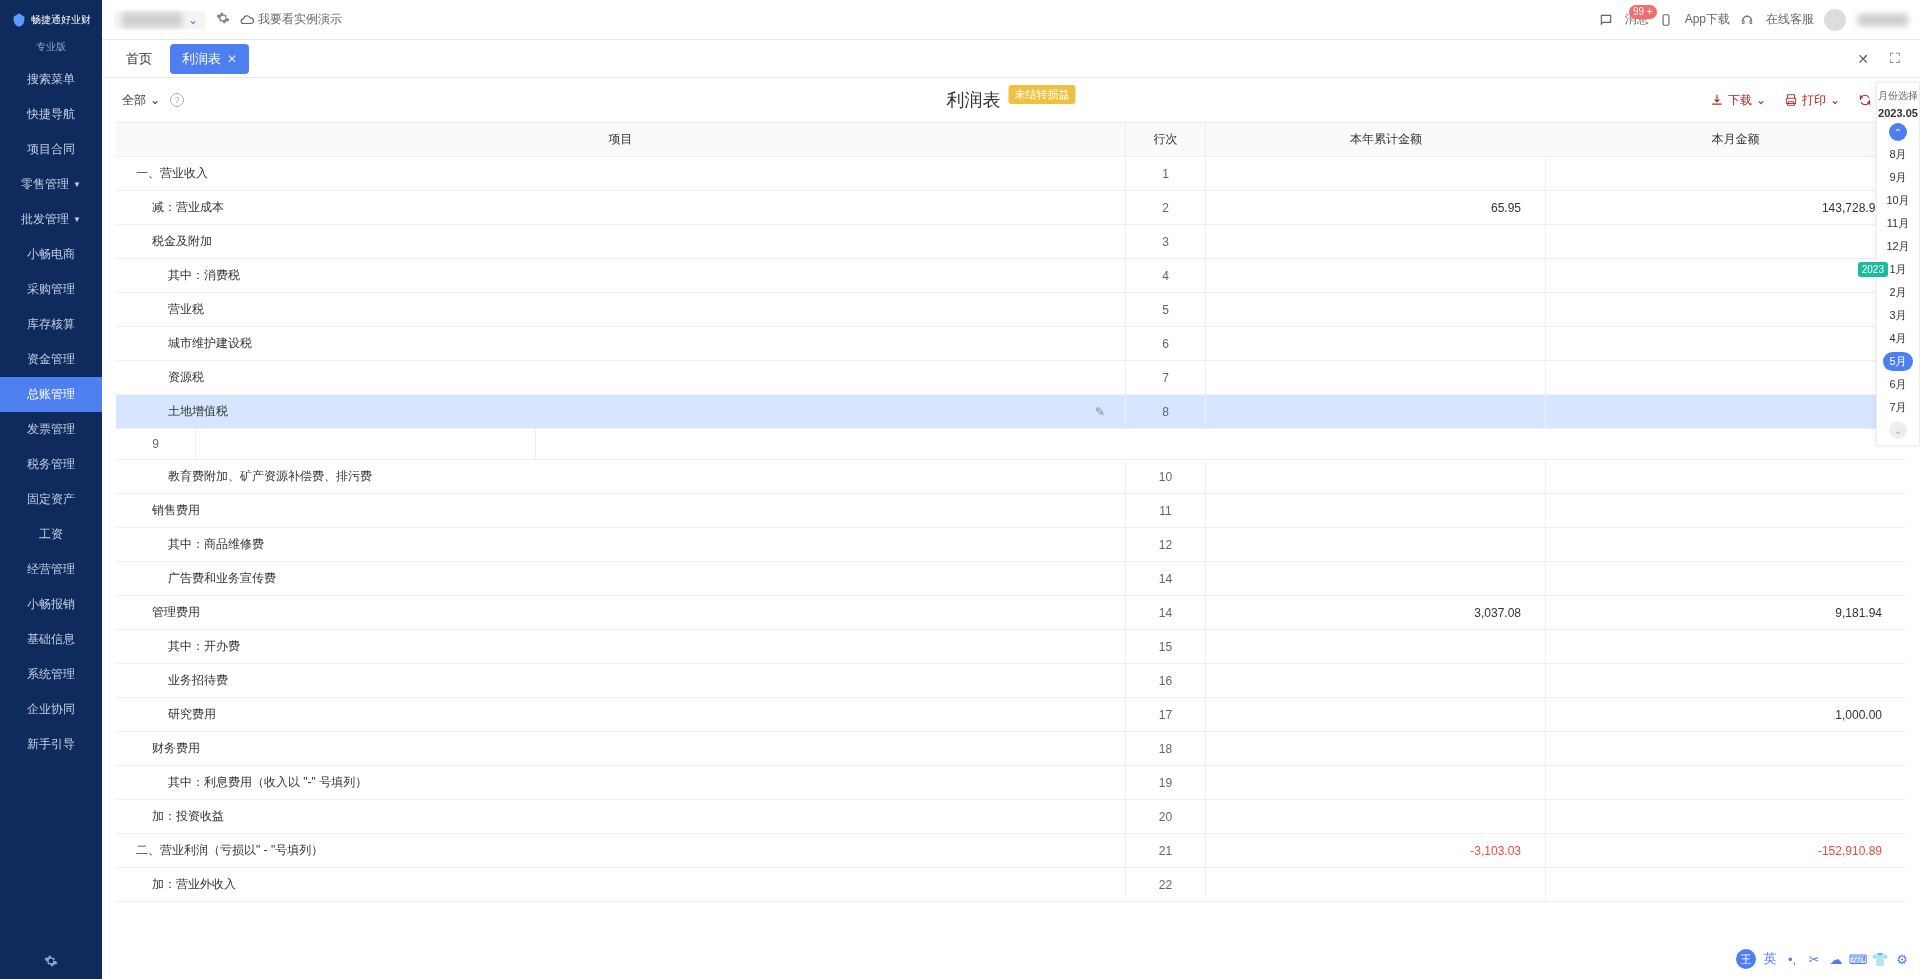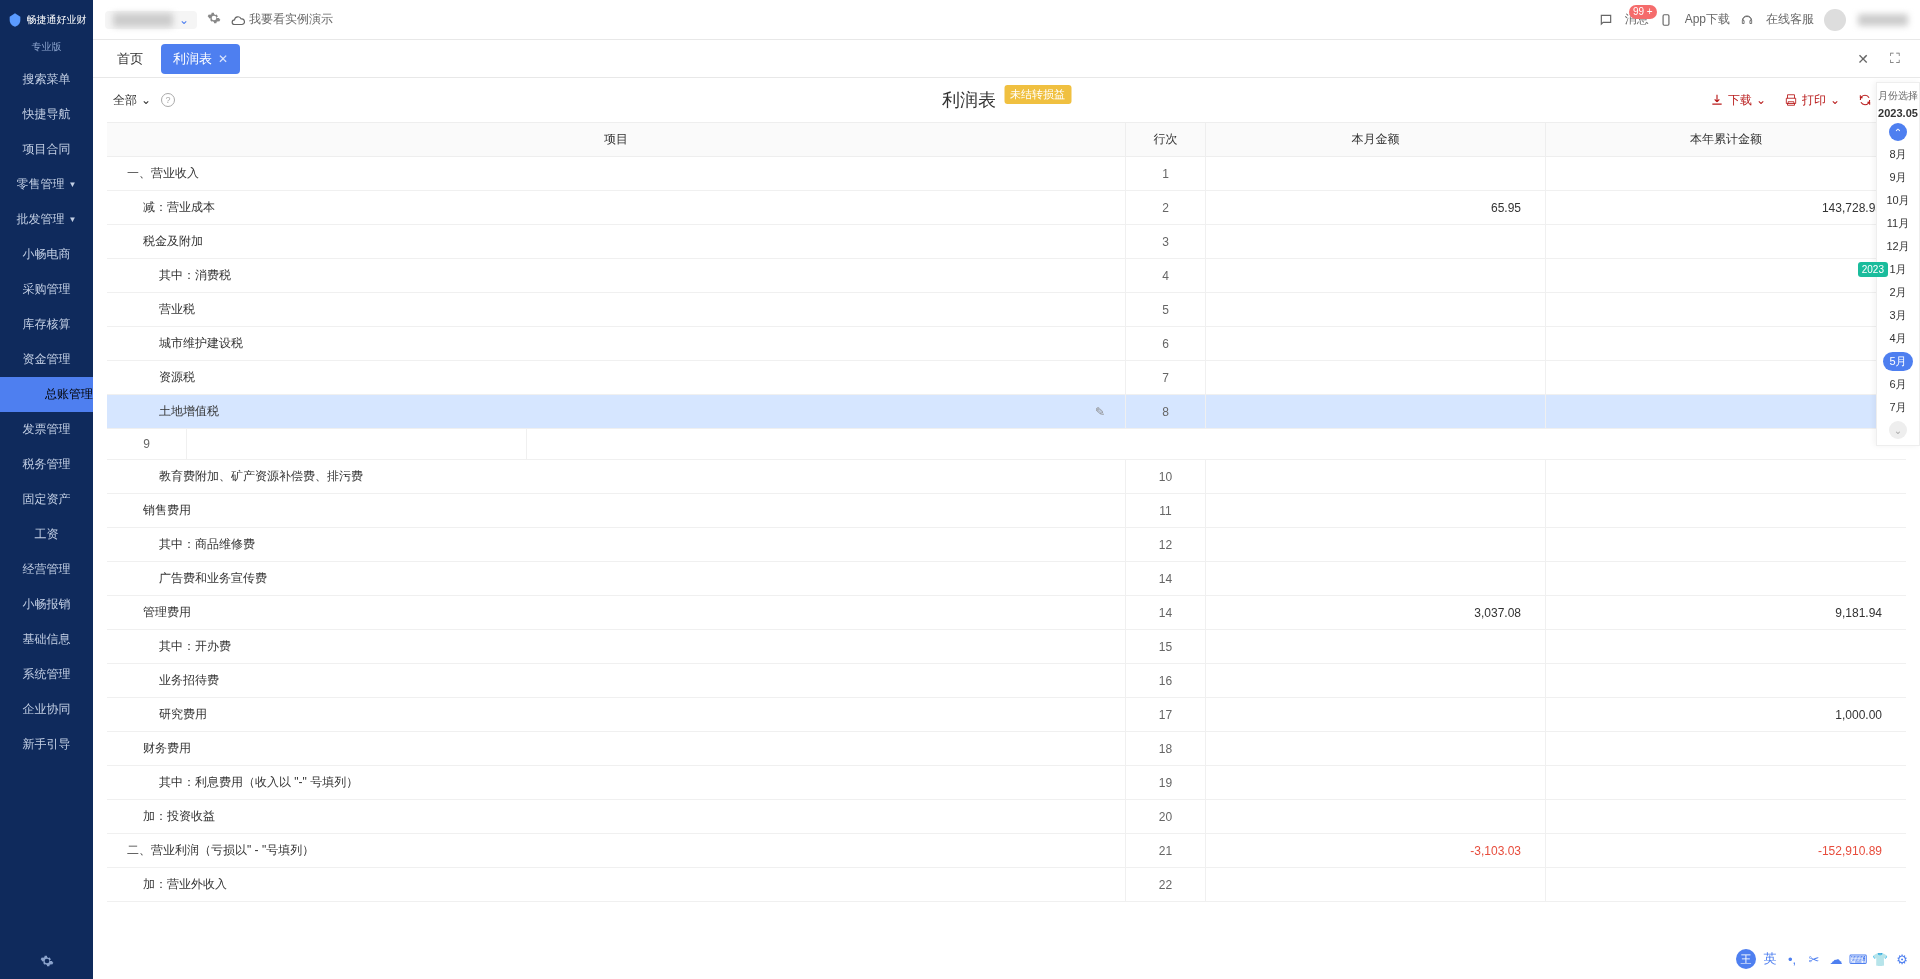--- a/index.html
+++ b/index.html
@@ -1,40 +1,40 @@
 <!DOCTYPE html>
 <html><head>
 <meta charset="utf-8">
 <style>
 * { margin: 0; padding: 0; box-sizing: border-box; font-family: "Microsoft YaHei", -apple-system, sans-serif; }
 body { font-size: 12px; color: #333; background: #fff; overflow: hidden; }
 .app { display: flex; height: 100vh; }
 
 
-.sidebar { width: 93px; background: #0f2a5c; color: #c3cfe4; display: flex; flex-direction: column; flex-shrink: 0; }
+.sidebar { width: 102px; background: #0f2a5c; color: #c3cfe4; display: flex; flex-direction: column; flex-shrink: 0; }
 .logo-area { height: 40px; display: flex; align-items: center; justify-content: center; gap: 4px; padding: 4px; }
 .logo-icon { width: 16px; height: 16px; fill: #5b9bff; }
 .logo-text { font-size: 10px; color: #fff; }
 .logo-sub { text-align: center; font-size: 10px; color: #8ba3cc; margin-bottom: 8px; }
 .menu { flex: 1; overflow-y: auto; }
 .menu-item { height: 35px; display: flex; align-items: center; justify-content: center; font-size: 12px; cursor: pointer; position: relative; gap: 2px; }
-.menu-item.active { background: #4e7ff0; color: #000000; justify-content: flex-end; }
+.menu-item.active { background: #4e7ff0; color: #ffffff; }
 .menu-caret { font-size: 8px; margin-left: 2px; }
 .sidebar-footer { height: 36px; display: flex; align-items: center; justify-content: center; }
 .gear-icon-sm { width: 14px; height: 14px; fill: #8ba3cc; cursor: pointer; }
 
 
 .main { flex: 1; display: flex; flex-direction: column; min-width: 0; }
 
 
 .topbar { height: 40px; border-bottom: 1px solid #e8e8e8; display: flex; align-items: center; padding: 0 12px; gap: 10px; }
 .org-select { display: flex; align-items: center; gap: 6px; padding: 2px 8px; background: #f5f5f5; border-radius: 4px; color: #888; font-size: 12px; }
 .org-blur { filter: blur(3px); width: 60px; height: 14px; background: #ccc; border-radius: 2px; }
 .top-gear { color: #888; cursor: pointer; }
-.demo-link { display: flex; align-items: flex-end; gap: 4px; color: #666; cursor: pointer; }
+.demo-link { display: flex; align-items: center; gap: 4px; color: #666; cursor: pointer; }
 .top-spacer { flex: 1; }
 .top-action { display: flex; align-items: center; gap: 12px; color: #666; cursor: pointer; position: relative; font-size: 12px; }
 .badge { position: absolute; top: -6px; right: -8px; background: #f56c6c; color: #fff; border-radius: 8px; padding: 0 4px; font-size: 10px; line-height: 14px; }
 .avatar { width: 22px; height: 22px; border-radius: 50%; background: #ddd; }
 .user-blur { filter: blur(3px); width: 50px; height: 12px; background: #ccc; border-radius: 2px; }
 
 
 .tabbar { height: 38px; border-bottom: 1px solid #e8e8e8; display: flex; align-items: center; padding: 0 12px; gap: 6px; }
 .tab { padding: 6px 12px; font-size: 13px; cursor: pointer; border-radius: 4px; display: flex; align-items: center; gap: 6px; }
 .tab.active { background: #4e7ff0; color: #fff; }
@@ -263,22 +263,22 @@
             </svg>
           <span>刷新</span>
         </div>
       </div>
     </div>
 
     <div class="table-wrap">
       <div class="table-header">
         <div class="col col-proj">项目</div>
         <div class="col col-line">行次</div>
+        <div class="col col-year" style="border-right:none">本年累计金额</div>
         <div class="col col-month">本月金额</div>
-        <div class="col col-year" style="border-right:none">本年累计金额</div>
       </div>
       <div id="tbody">
           <div class="row">
             <div class="col col-proj indent-1">一、营业收入</div>
             <div class="col col-line">1</div>
             <div class="col col-month"></div>
             <div class="col col-year" style="border-right:none"></div>
           </div>
           <div class="row">
             <div class="col col-proj indent-2">减：营业成本</div>

